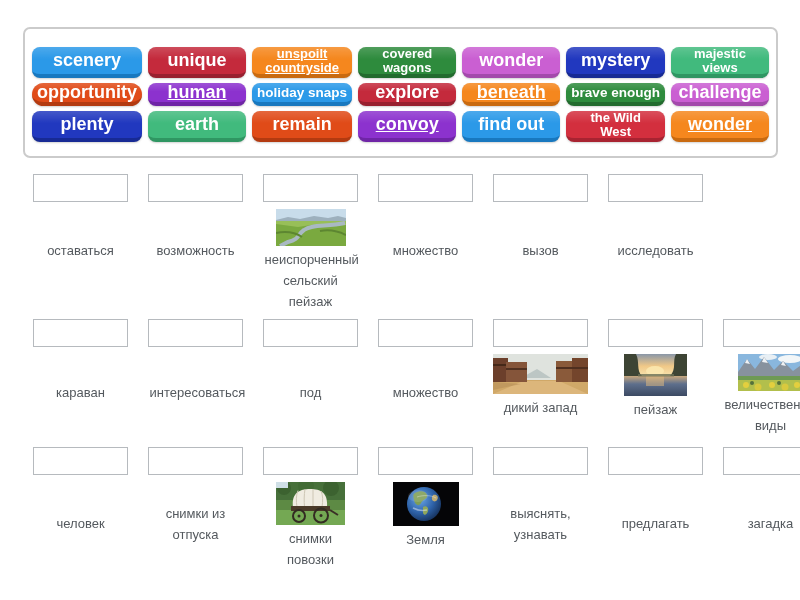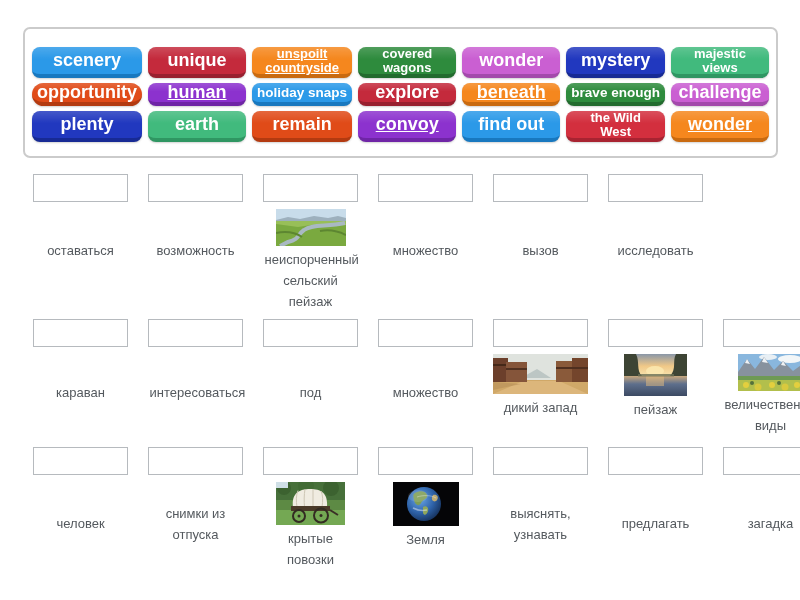--- a/index.html
+++ b/index.html
@@ -246,21 +246,21 @@
         <rect y="28" width="69" height="15" fill="#74a853"></rect>
         <path d="M17 25 C15 11 24 7 34 7 C45 7 52 11 51 25 Z" fill="#f0ece1"></path>
         <path d="M22 8.5 C20 13 20 19 21 25 M29 7.2 C28 13 28 19 28.5 25 M37 7.2 C37 13 37 19 37 25 M45 9 C47 13 47 19 46 25" stroke="#cdc6b4" stroke-width="1" fill="none"></path>
         <rect x="15" y="24" width="39" height="5" fill="#4a3a28"></rect>
         <circle cx="23" cy="34" r="6" fill="none" stroke="#332b22" stroke-width="2"></circle>
         <circle cx="45" cy="33.5" r="7" fill="none" stroke="#332b22" stroke-width="2"></circle>
         <circle cx="23" cy="34" r="1.5" fill="#332b22"></circle>
         <circle cx="45" cy="33.5" r="1.5" fill="#332b22"></circle>
         <path d="M54 28 L62 33" stroke="#3a3026" stroke-width="2"></path>
       </svg>
-      <div class="lbl">крытые повозки</div>
+      <div class="lbl">снимки повозки</div>
     </div>
   </div>
   <div class="cell has-img">
     <div class="slot"></div>
     <div class="content">
       <svg class="photo ph-earth" viewBox="0 0 66 44" xmlns="http://www.w3.org/2000/svg">
         <rect width="66" height="44" fill="#050507"></rect>
         <defs>
           <radialGradient id="egl" cx=".38" cy=".35" r=".75">
             <stop offset="0" stop-color="#6aa7e8"></stop>

